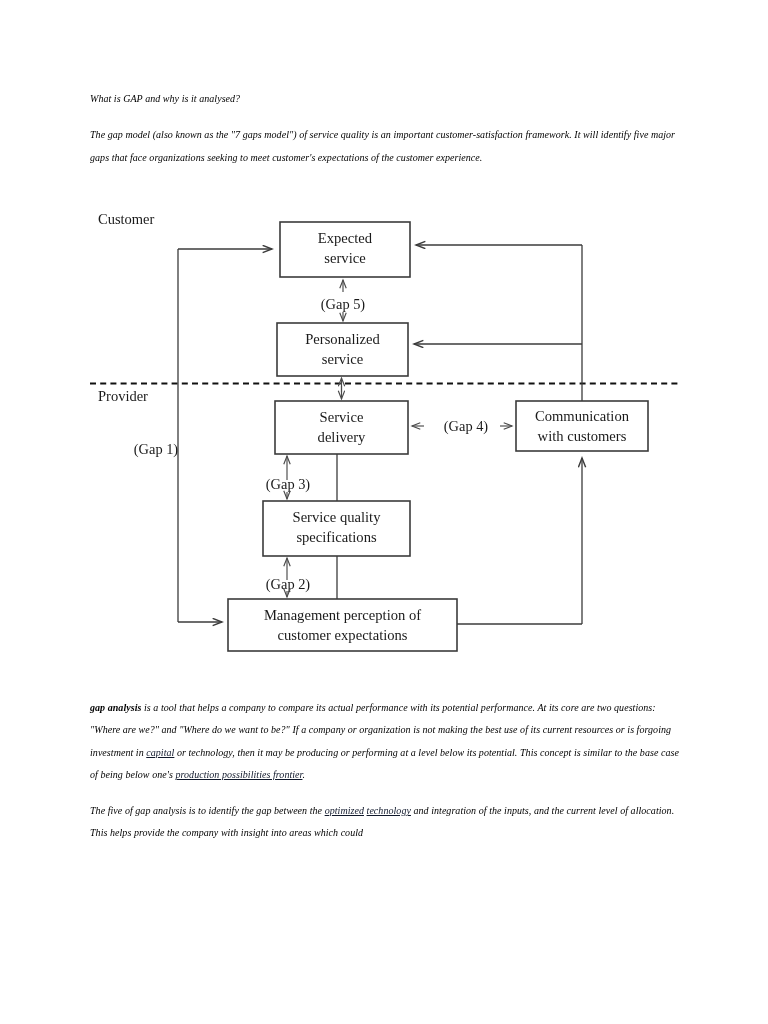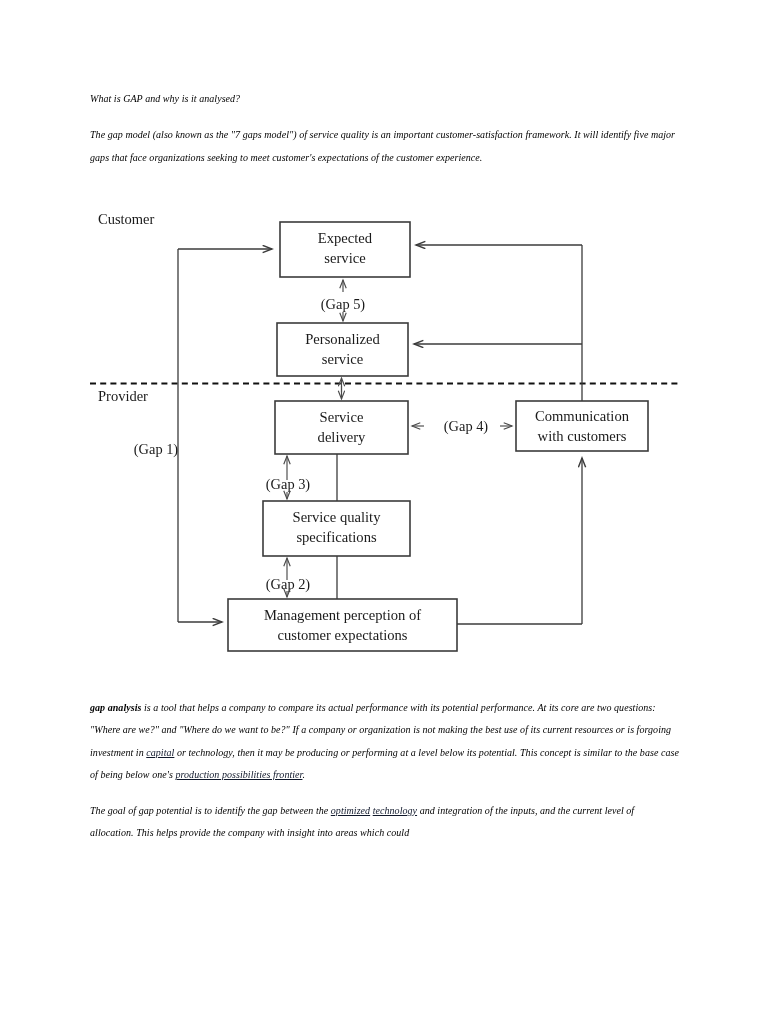--- a/index.html
+++ b/index.html
@@ -173,16 +173,16 @@
 
       <line class="ln" x1="367" y1="420" x2="492" y2="420"></line>
       <line class="ln" x1="492" y1="420" x2="492" y2="254" marker-end="url(#ah)"></line>
     </svg>
   </div>
 
   <div class="doc-body" style="top:697px;">
 
     <p class="para"><span class="bold">gap analysis</span><span> is a tool that helps a company to compare its actual performance with its potential performance. At its core are two questions: "Where are we?" and "Where do we want to be?" If a company or organization is not making the best use of its current resources or is forgoing investment in </span><a class="link">capital</a><span> or technology, then it may be producing or performing at a level below its potential. This concept is similar to the base case of being below one's </span><a class="link">production possibilities frontier</a><span>.</span></p>
 
-    <p class="para"><span>The goal of gap potential is to identify the gap between the </span><a class="link">optimized</a><span> </span><a class="link">technology</a><span> and integration of the inputs, and the current level of allocation. This helps provide the company with insight into areas which could</span></p>
+    <p class="para"><span>The five of gap analysis is to identify the gap between the </span><a class="link">optimized</a><span> </span><a class="link">technology</a><span> and integration of the inputs, and the current level of allocation. This helps provide the company with insight into areas which could</span></p>
   </div>
 
 </div>
 
 </body></html>

